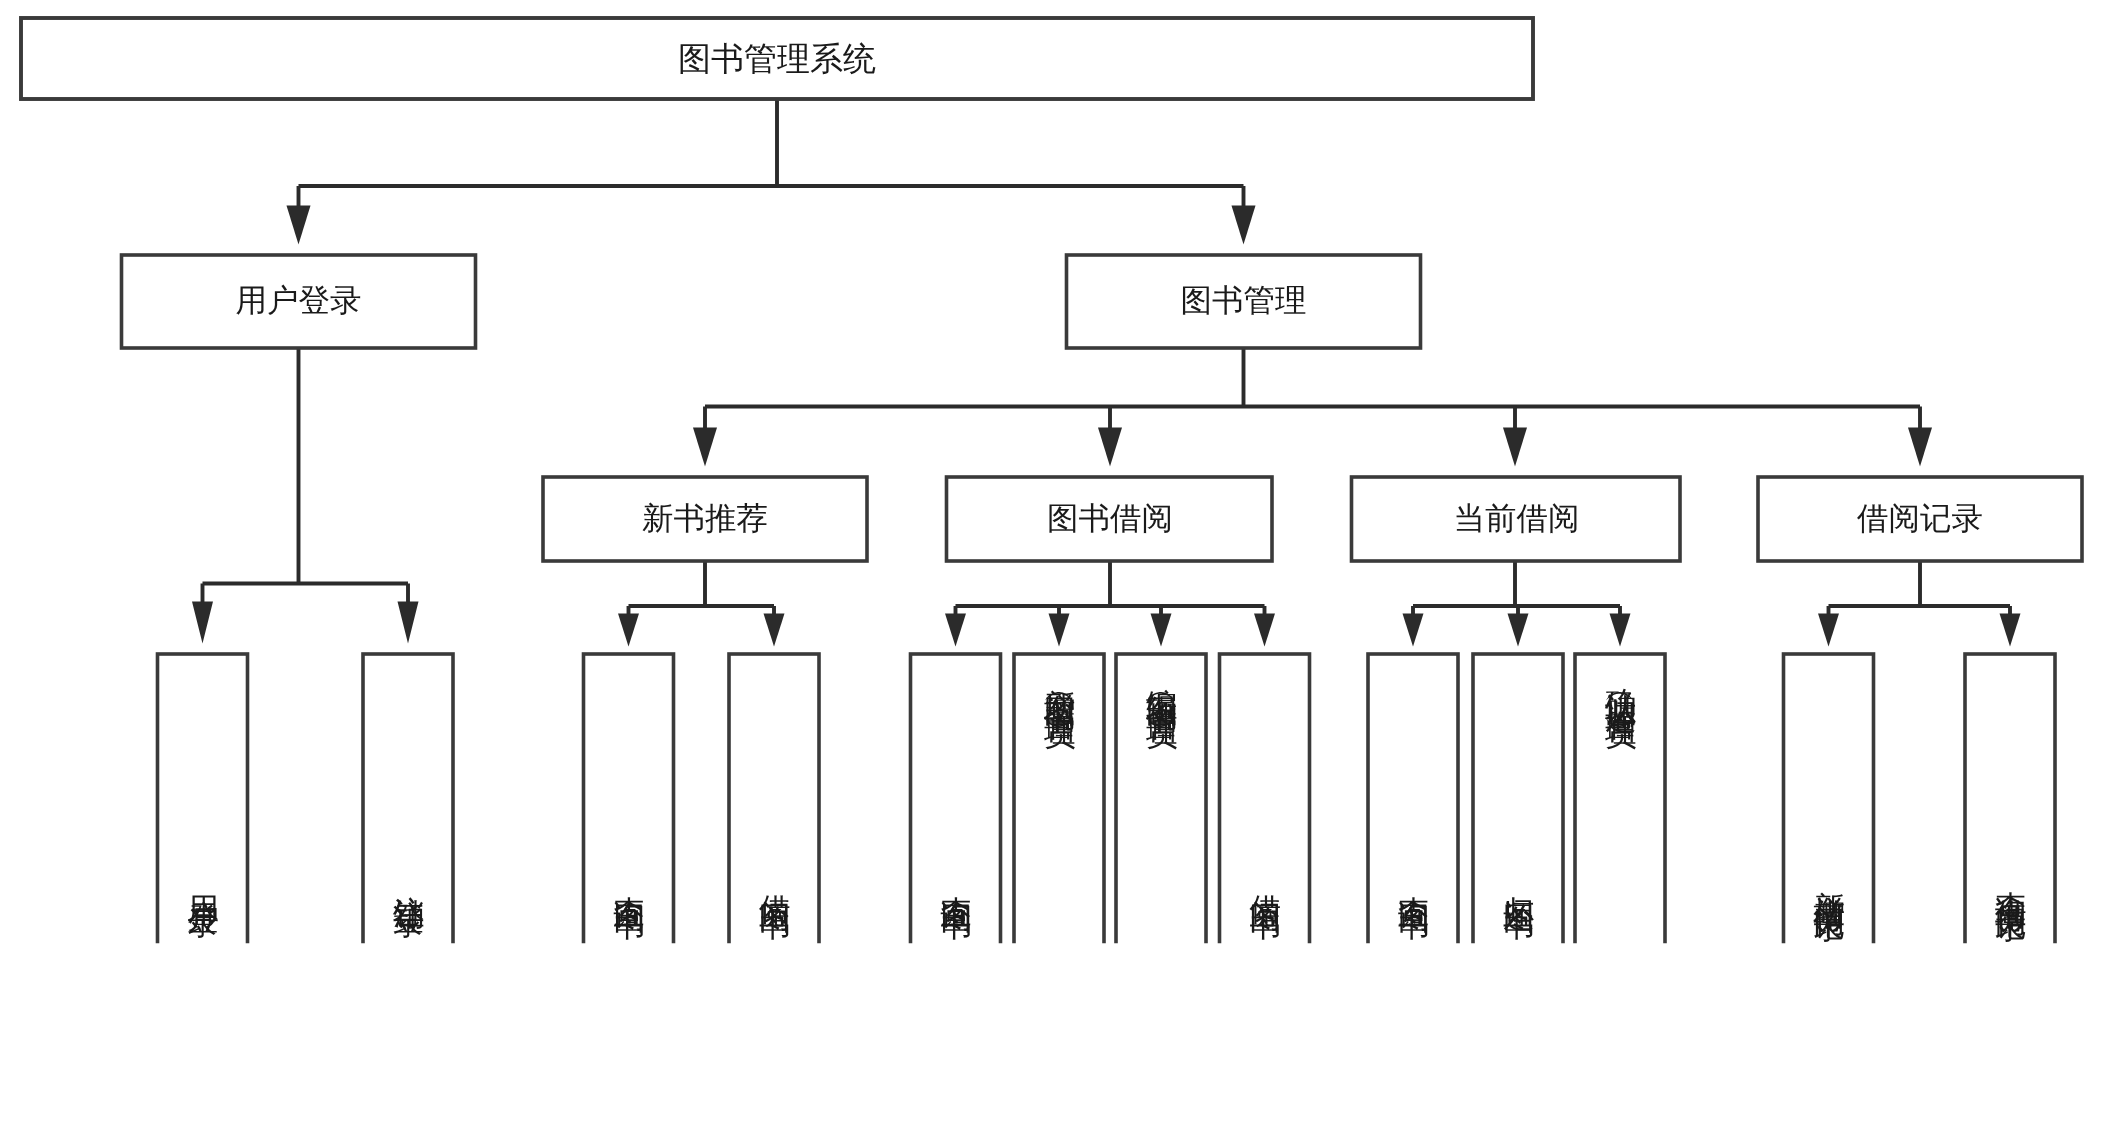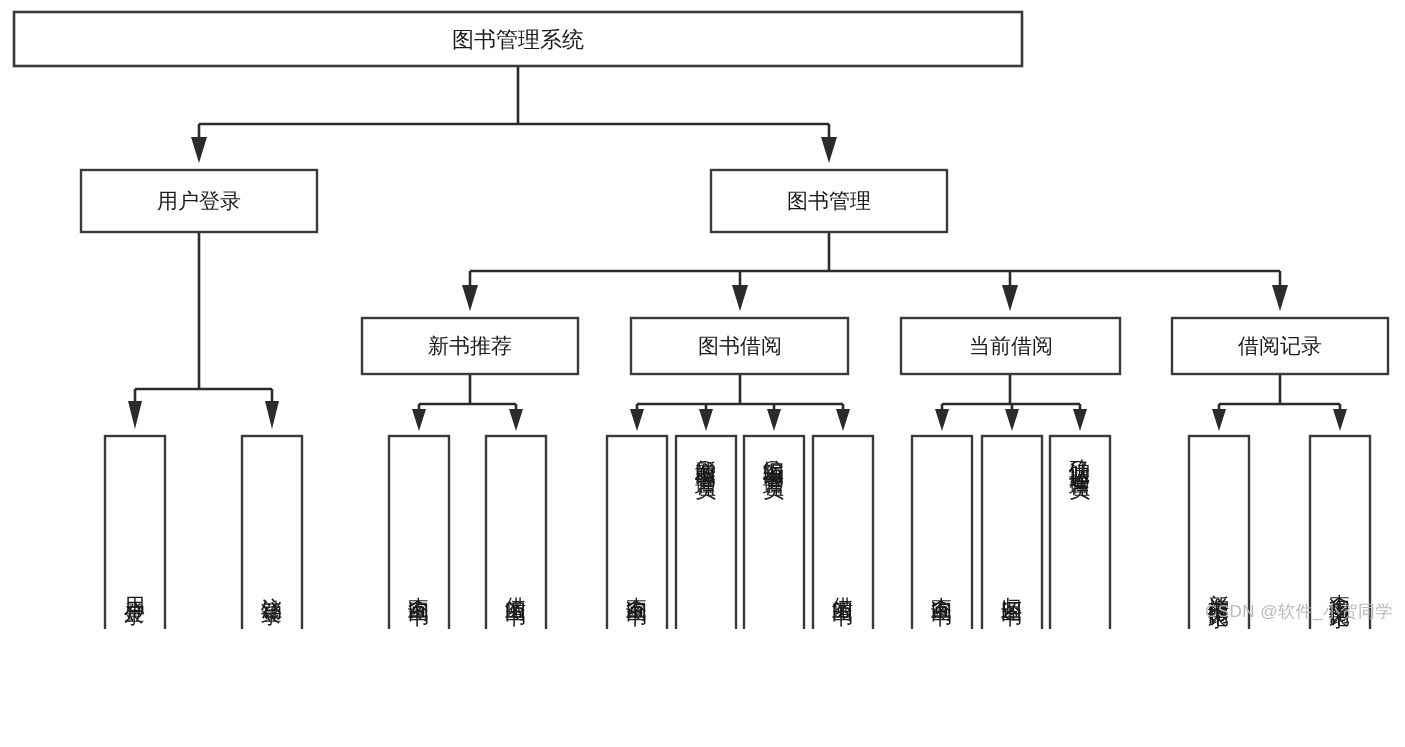--- a/index.html
+++ b/index.html
@@ -246,15 +246,14 @@
   <div class="leaf-label-wrap" style="left:1050px; top:442px; width:60px; height:293px;">
     <span class="leaf-label">确认归还（管理员）</span>
   </div>
   <div class="leaf-label-wrap" style="left:1189px; top:436px; width:60px; height:299px; align-items:center;">
     <span class="leaf-label">新增借阅记录</span>
   </div>
   <div class="leaf-label-wrap" style="left:1310px; top:436px; width:60px; height:299px; align-items:center;">
     <span class="leaf-label">查询借阅记录</span>
   </div>
 
-  <div class="watermark">CSDN @软件_小贺同学</div>
 
 </div>
 
 </body></html>

